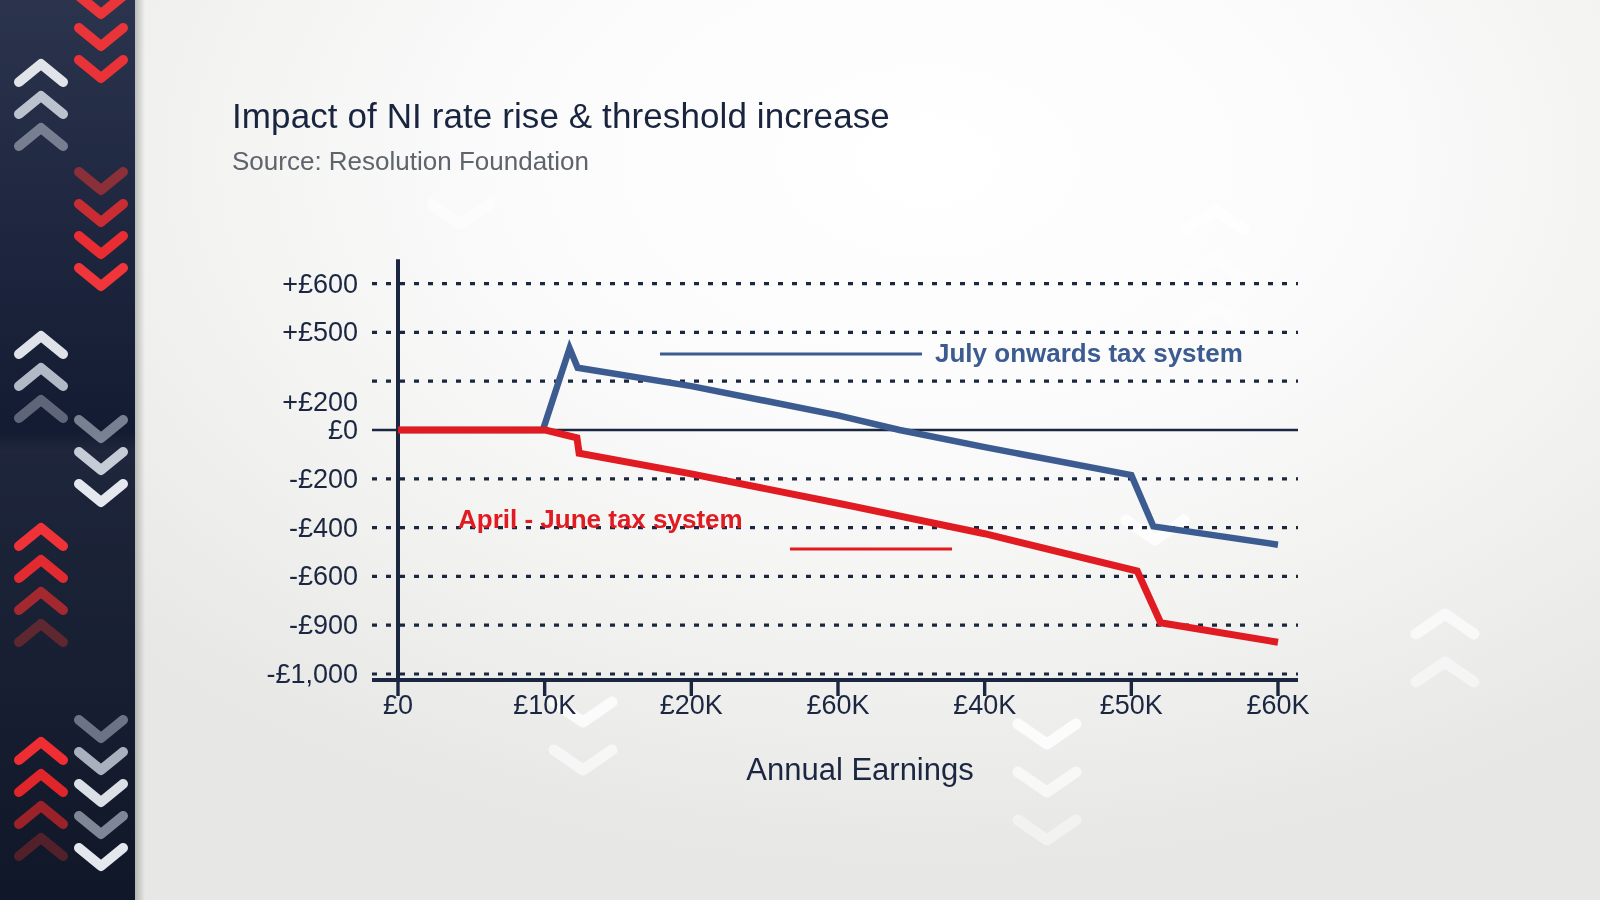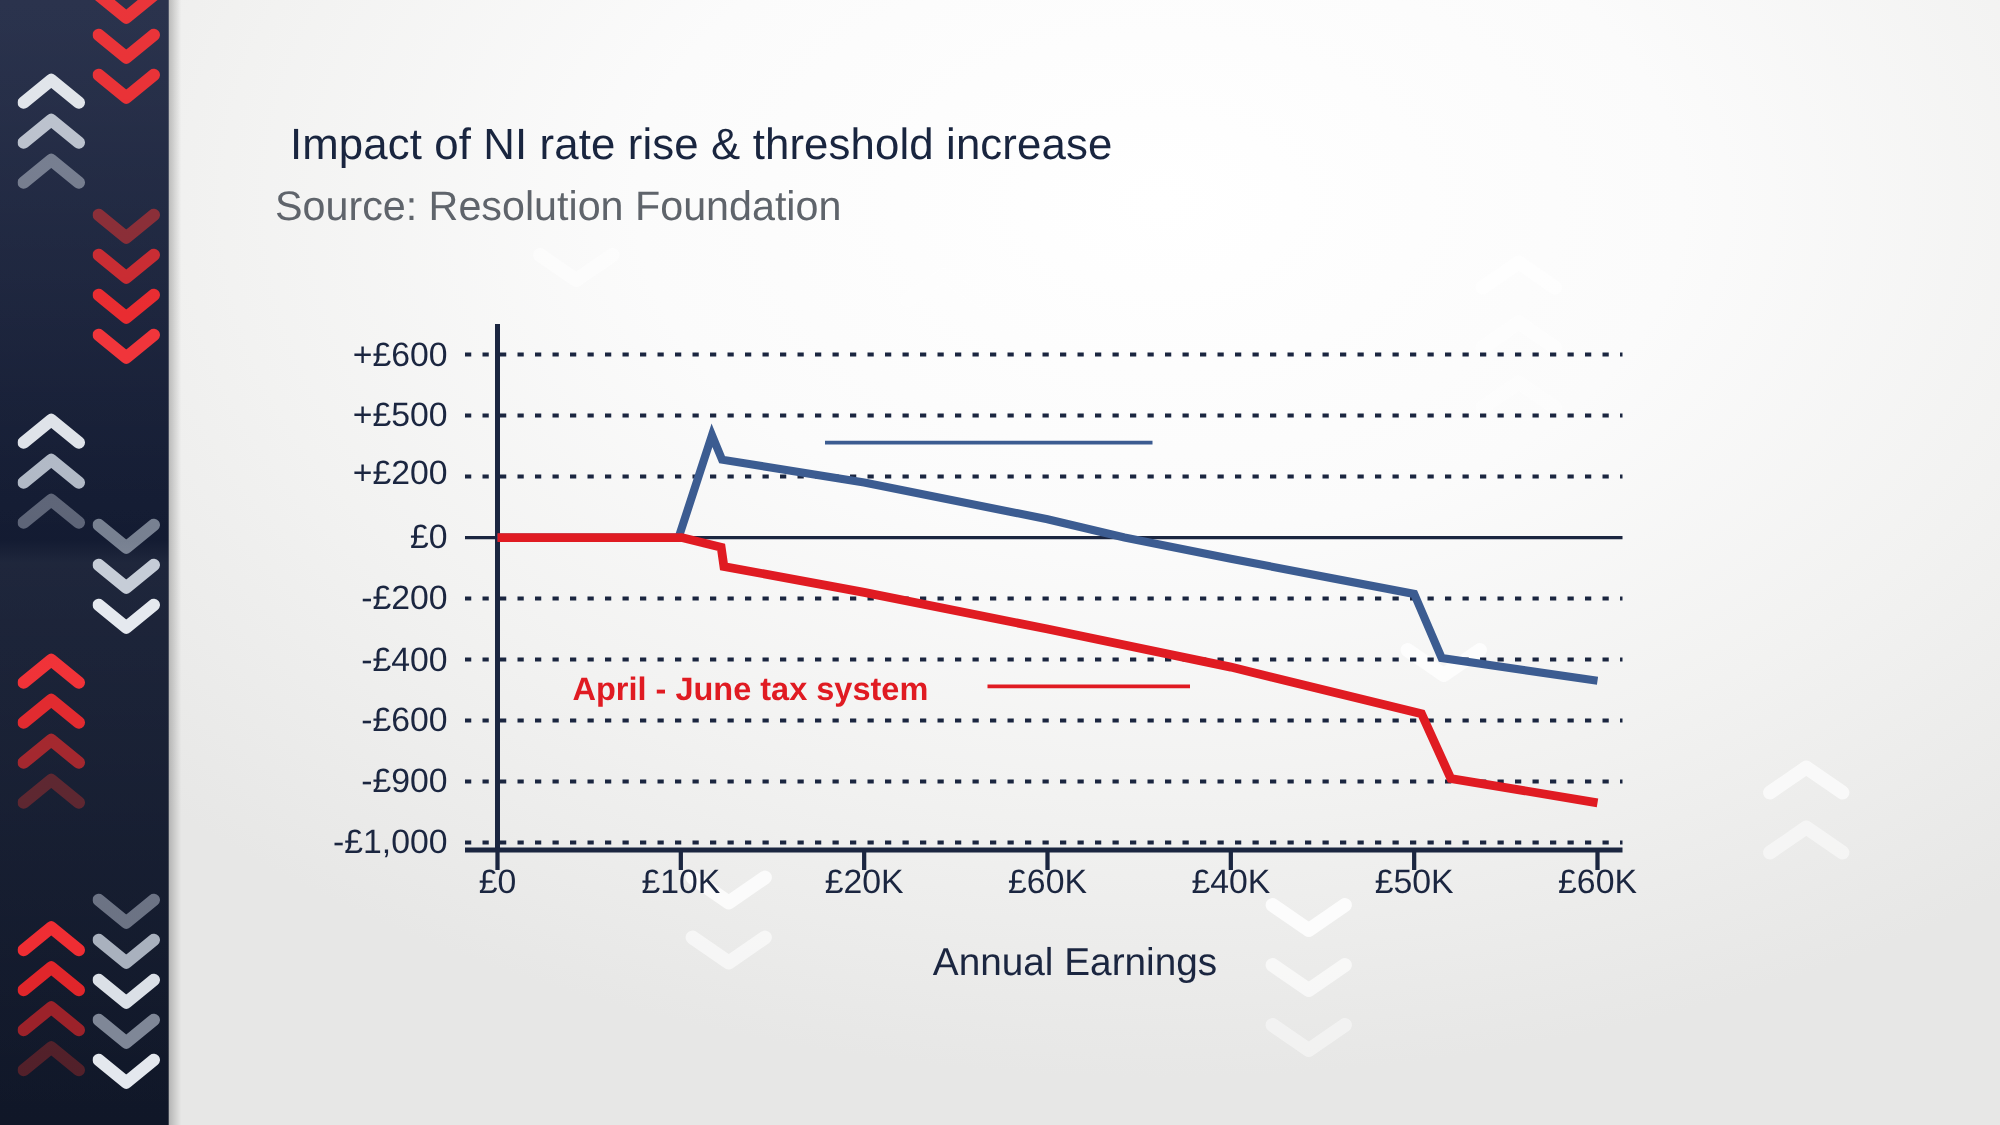--- a/index.html
+++ b/index.html
@@ -46,22 +46,22 @@
   .bgchev { position: absolute; width: 70px; height: 40px; opacity: .55; }
   .bgchev svg { display:block; width:100%; height:100%; }
 
   
   .title {
     position: absolute; left: 232px; top: 96px;
     font-size: 35px; font-weight: 400; color: #19253f;
     letter-spacing: .1px; white-space: nowrap;
   }
   .subtitle {
-    position: absolute; left: 220px; top: 146px;
-    font-size: 33px; font-weight: 400; color: #5f646b;
+    position: absolute; left: 232px; top: 146px;
+    font-size: 26px; font-weight: 400; color: #5f646b;
     white-space: nowrap;
   }
 
   
   .plot { position: absolute; left: 0; top: 0; width: 1600px; height: 900px; }
   .plot svg { display: block; }
 
   .ytick {
     position: absolute; text-align: right;
     font-size: 27px; color: #1b2640; white-space: nowrap;
@@ -78,21 +78,21 @@
     position: absolute; top: 752px; left: 0; width: 1600px;
     text-align: center; font-size: 31px; color: #1b2640;
   }
   .axis-label span { margin-left: 120px; }
 
   .legend-blue {
     position: absolute; left: 935px; top: 338px;
     font-size: 26px; font-weight: 700; color: #3c5c91; white-space: nowrap;
   }
   .legend-red {
-    position: absolute; left: 458px; top: 536px;
+    position: absolute; left: 458px; top: 504px;
     font-size: 26px; font-weight: 700; color: #e01b22; white-space: nowrap;
   }
 </style>
 </head>
 <body>
 
 <div id="root">
 
   <div class="bgchev" style="left:426px; top:196px; opacity:.5;">
     <svg viewBox="0 0 70 40">
@@ -351,21 +351,21 @@
       <g id="legendlines">
           <line x1="660" x2="922" y1="354" y2="354" stroke="#3c5c91" stroke-width="3"></line>
           <line x1="790" x2="952" y1="549" y2="549" stroke="#e01b22" stroke-width="3"></line>
         </g>
     </svg>
   </div>
 
   <div id="yticks">
       <div class="ytick" style="top: 283.6px;">+£600</div>
       <div class="ytick" style="top: 332.4px;">+£500</div>
-      <div class="ytick" style="top: 379px;">+£200</div>
+      <div class="ytick" style="top: 402px;">+£200</div>
       <div class="ytick" style="top: 430px;">£0</div>
       <div class="ytick" style="top: 478.8px;">-£200</div>
       <div class="ytick" style="top: 527.6px;">-£400</div>
       <div class="ytick" style="top: 576.4px;">-£600</div>
       <div class="ytick" style="top: 625.2px;">-£900</div>
       <div class="ytick" style="top: 674px;">-£1,000</div>
     </div>
   <div id="xticks">
       <div class="xtick" style="left: 398px;">£0</div>
       <div class="xtick" style="left: 544.667px;">£10K</div>
@@ -373,15 +373,16 @@
       <div class="xtick" style="left: 838px;">£60K</div>
       <div class="xtick" style="left: 984.667px;">£40K</div>
       <div class="xtick" style="left: 1131.33px;">£50K</div>
       <div class="xtick" style="left: 1278px;">£60K</div>
     </div>
 
   <div class="axis-label">
     <span>Annual Earnings</span>
   </div>
 
+  <div class="legend-blue">July onwards tax system</div>
   <div class="legend-red">April - June tax system</div>
 
 </div>
 
 </body></html>

